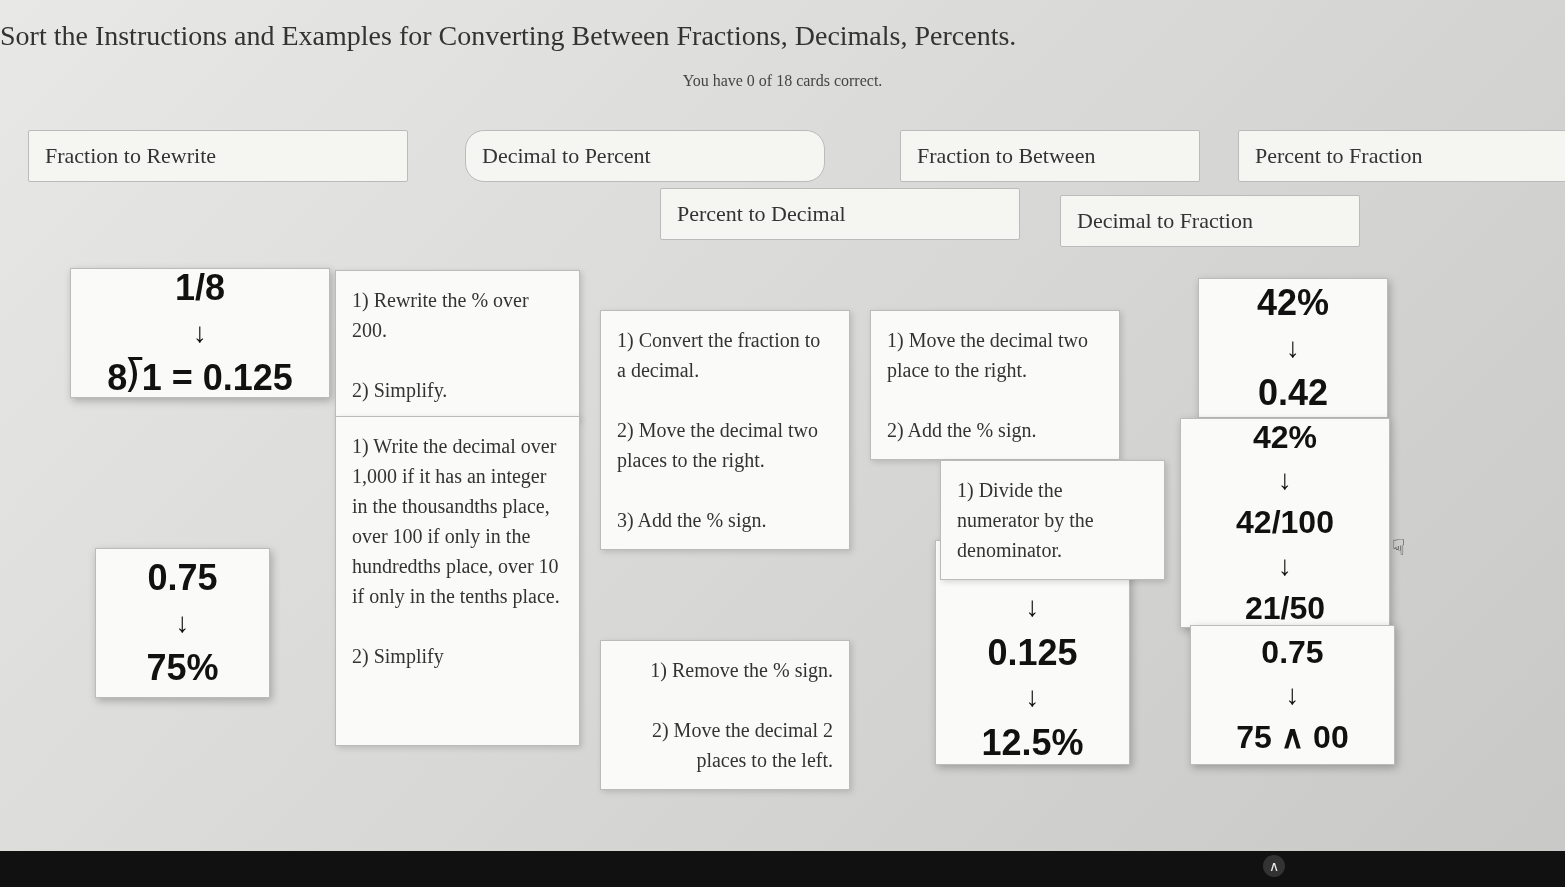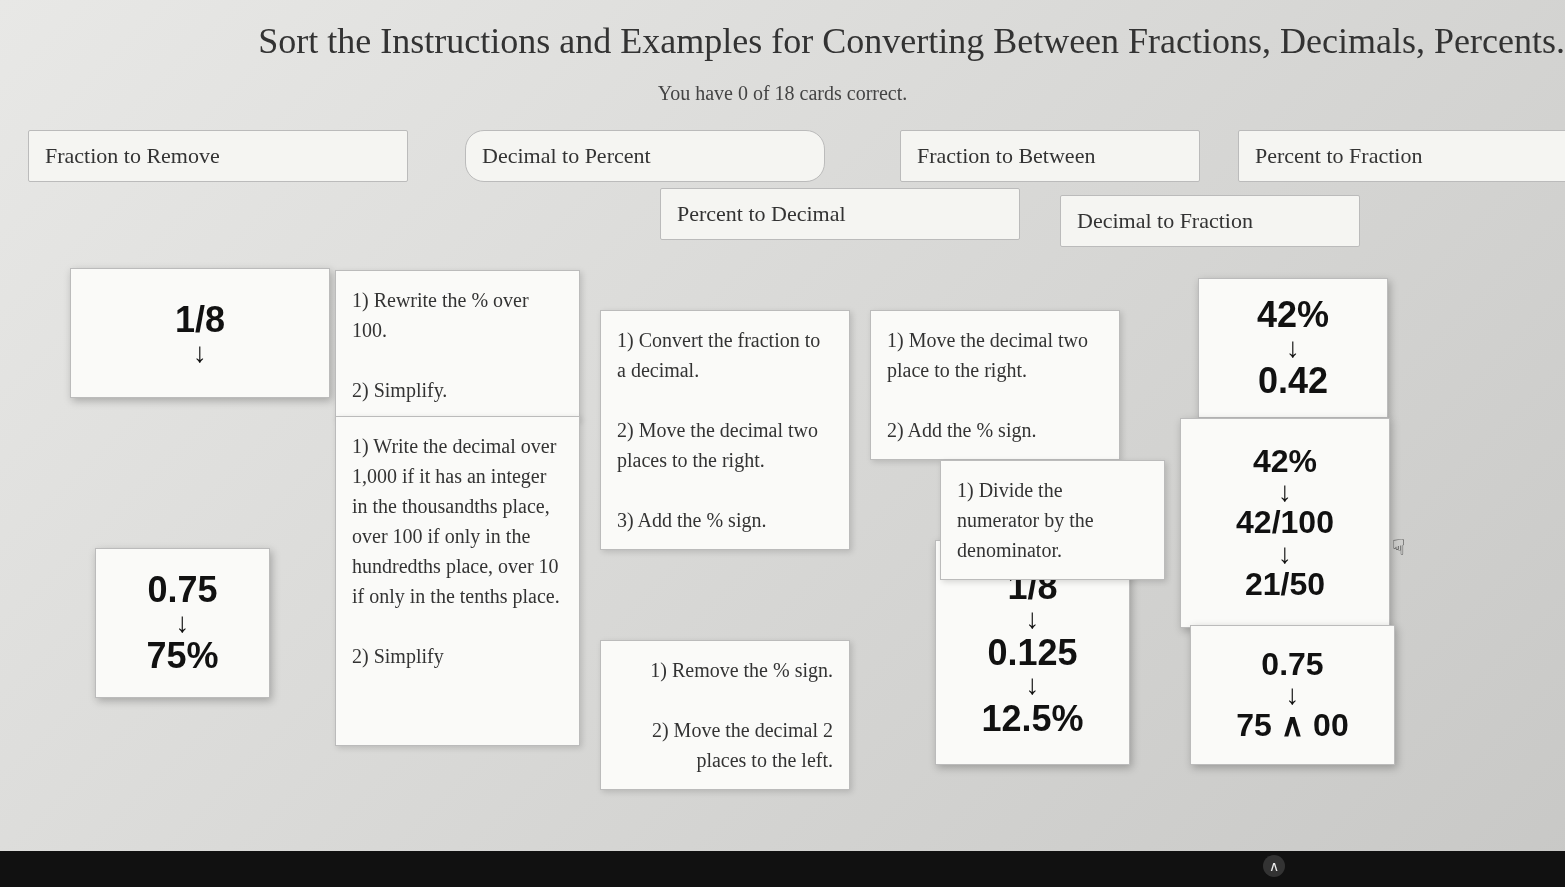--- a/index.html
+++ b/index.html
@@ -6,29 +6,29 @@
   body {
     width: 1565px;
     height: 887px;
     background: linear-gradient(135deg, #e8e8e6 0%, #d8d8d6 50%, #c8c8c6 100%);
     font-family: Georgia, 'Times New Roman', serif;
     color: #333;
     position: relative;
     overflow: hidden;
   }
   .title {
-    text-align: right;
-    font-size: 36px;
+    text-align: left;
+    font-size: 28px;
     color: #333;
     padding-top: 20px;
     font-weight: normal;
   }
   .subtitle {
     text-align: center;
-    font-size: 20px;
+    font-size: 16px;
     color: #444;
     margin-top: 20px;
   }
   .dropzone {
     position: absolute;
     background: #f5f5f2;
     border: 1px solid #bbb;
     border-radius: 2px;
     padding: 12px 16px;
     font-size: 22px;
@@ -52,20 +52,21 @@
     box-shadow: 2px 3px 8px rgba(0,0,0,0.25);
     text-align: center;
     font-family: 'Arial Black', 'Helvetica', sans-serif;
     font-weight: 900;
     color: #111;
     cursor: grab;
     display: flex;
     flex-direction: column;
     align-items: center;
     justify-content: center;
+    gap: 12px;
   }
   .big { font-size: 36px; line-height: 1.1; }
   .mid { font-size: 32px; line-height: 1.1; }
   .arrow {
     font-size: 28px;
     line-height: 0.8;
     margin: 2px 0;
   }
   .bottom-bar {
     position: absolute;
@@ -89,30 +90,31 @@
     font-size: 22px;
     color: #333;
   }
 </style>
 </head>
 <body>
 
 <div class="title">Sort the Instructions and Examples for Converting Between Fractions, Decimals, Percents.</div>
 <div class="subtitle">You have 0 of 18 cards correct.</div>
 
-<div class="dropzone" style="left:28px; top:130px; width:380px;">Fraction to Remove</div>
+<div class="dropzone" style="left:28px; top:130px; width:380px;">Fraction to Rewrite</div>
 <div class="dropzone" style="left:465px; top:130px; width:360px;border-radius:19px;">Decimal to Percent</div>
 <div class="dropzone" style="left:900px; top:130px; width:300px;">Fraction to Between</div>
 <div class="dropzone" style="left:1238px; top:130px; width:357px;">Percent to Fraction</div>
 <div class="dropzone" style="left:660px; top:188px; width:360px;">Percent to Decimal</div>
 <div class="dropzone" style="left:1060px; top:195px; width:300px;">Decimal to Fraction</div>
 
 <div class="example-card" style="left:70px; top:268px; width:260px; height:130px;">
   <div class="big">1/8</div>
   <div class="arrow">↓</div>
+  <div class="big">8⟌1 = 0.125</div>
 </div>
 
 <div class="example-card" style="left:95px; top:548px; width:175px; height:150px;">
   <div class="big">0.75</div>
   <div class="arrow">↓</div>
   <div class="big">75%</div>
 </div>
 
 <div class="example-card" style="left:935px; top:540px; width:195px; height:225px;">
   <div class="big">1/8</div>
@@ -135,21 +137,21 @@
   <div class="arrow">↓</div>
   <div class="mid">21/50</div>
 </div>
 
 <div class="example-card" style="left:1190px; top:625px; width:205px; height:140px;">
   <div class="mid">0.75</div>
   <div class="arrow">↓</div>
   <div class="mid">75 ∧ 00</div>
 </div>
 
-<div class="card" style="left:335px; top:270px; width:245px; white-space:pre-line;">1) Rewrite the % over 100.
+<div class="card" style="left:335px; top:270px; width:245px; white-space:pre-line;">1) Rewrite the % over 200.
 
 2) Simplify.</div>
 
 <div class="card" style="left:335px; top:416px; width:245px; height:330px; white-space:pre-line;">1) Write the decimal over 1,000 if it has an integer in the thousandths place, over 100 if only in the hundredths place, over 10 if only in the tenths place.
 
 2) Simplify</div>
 
 <div class="card" style="left:600px; top:310px; width:250px; white-space:pre-line;">1) Convert the fraction to a decimal.
 
 2) Move the decimal two places to the right.

